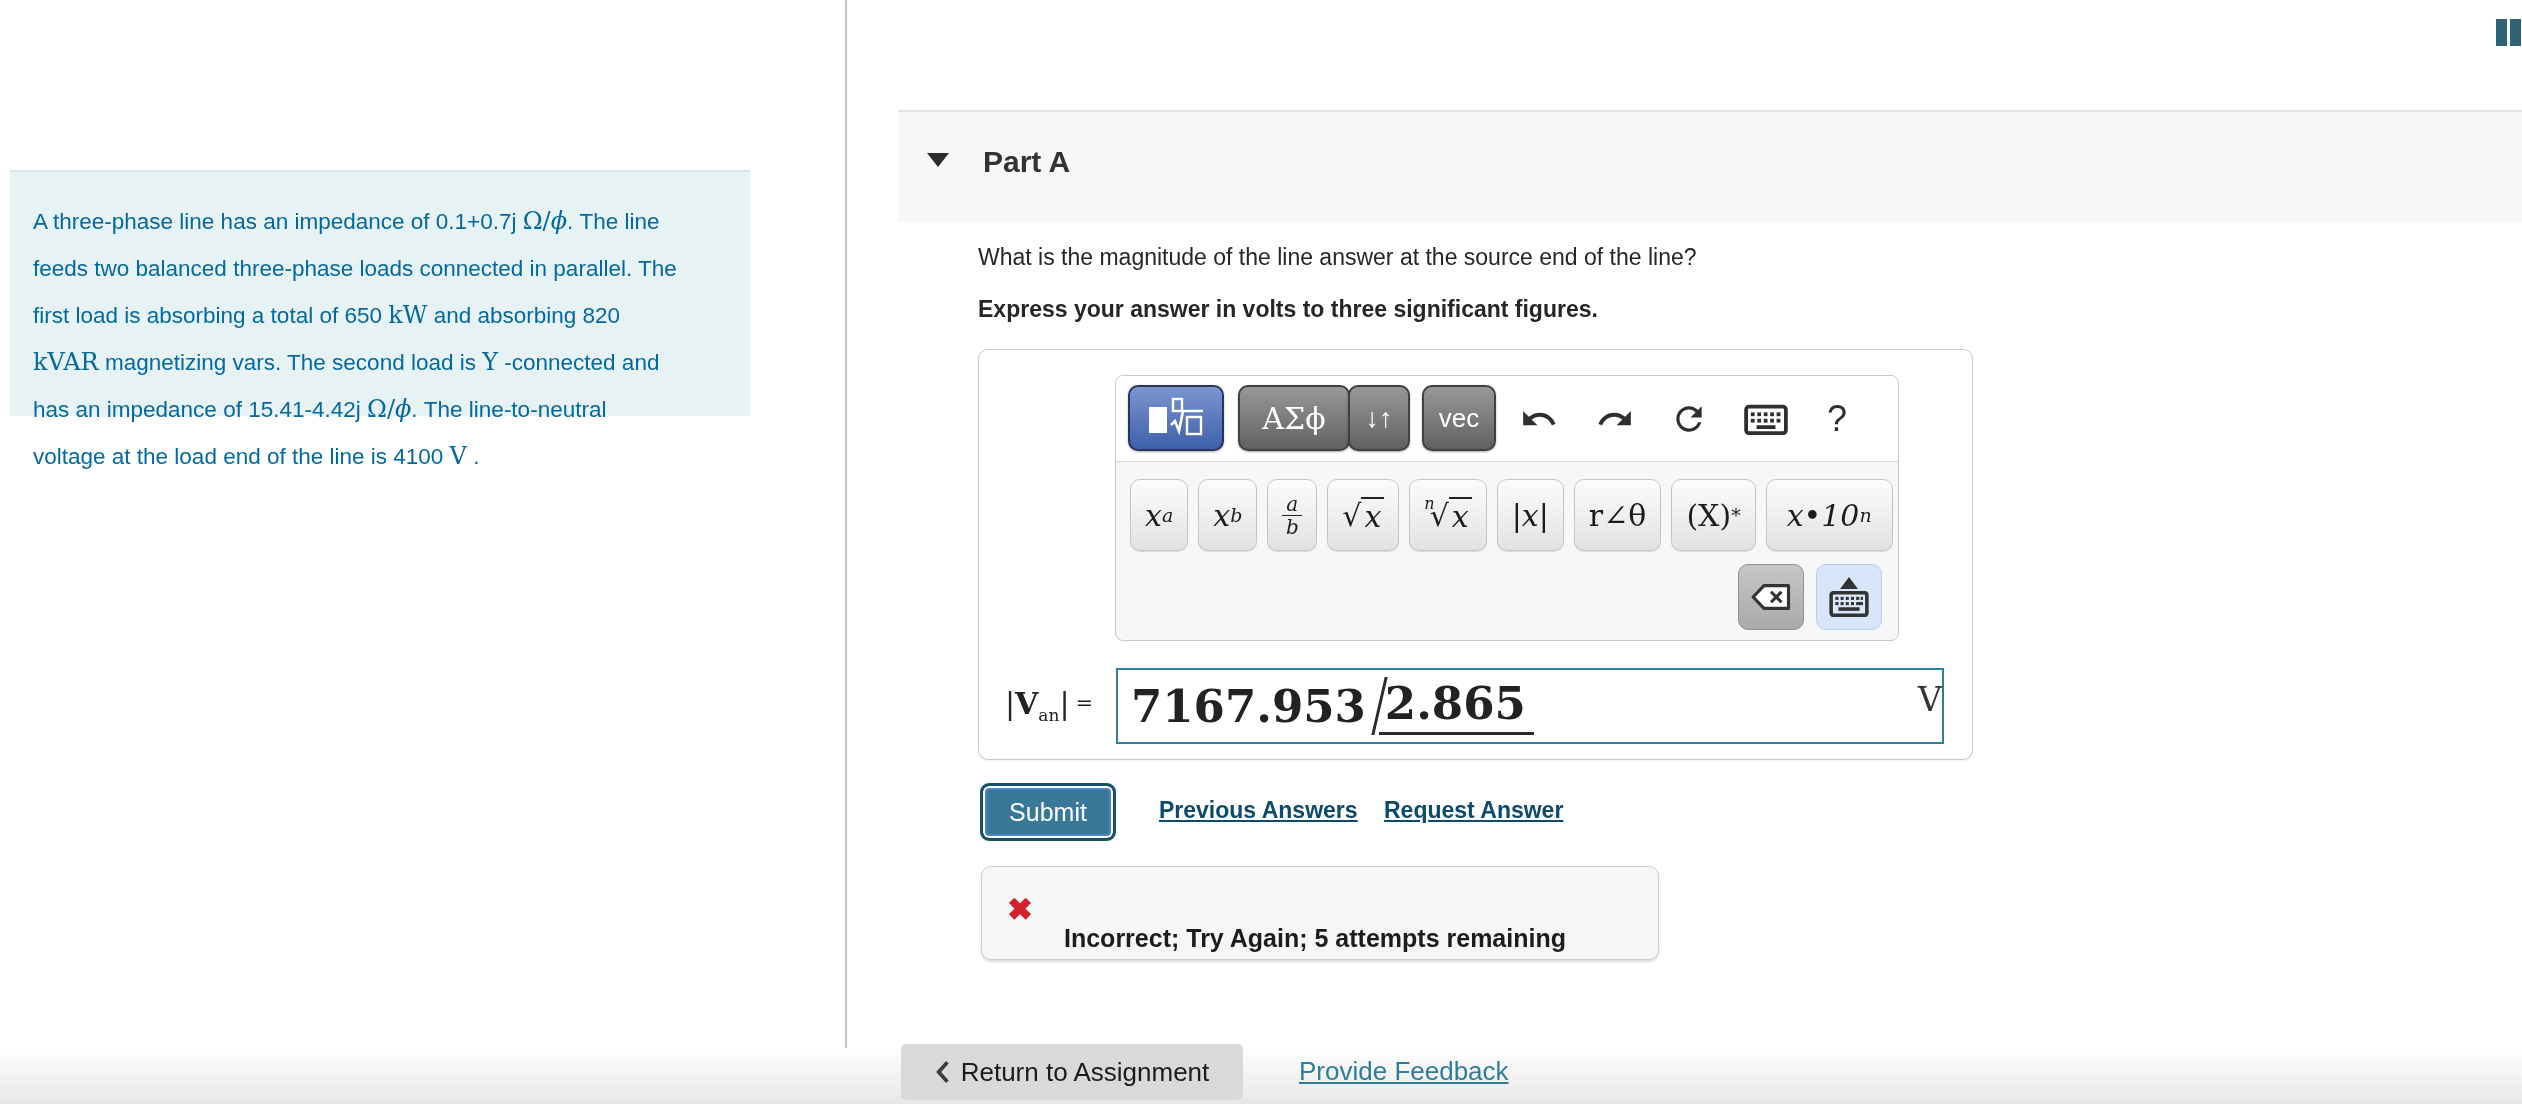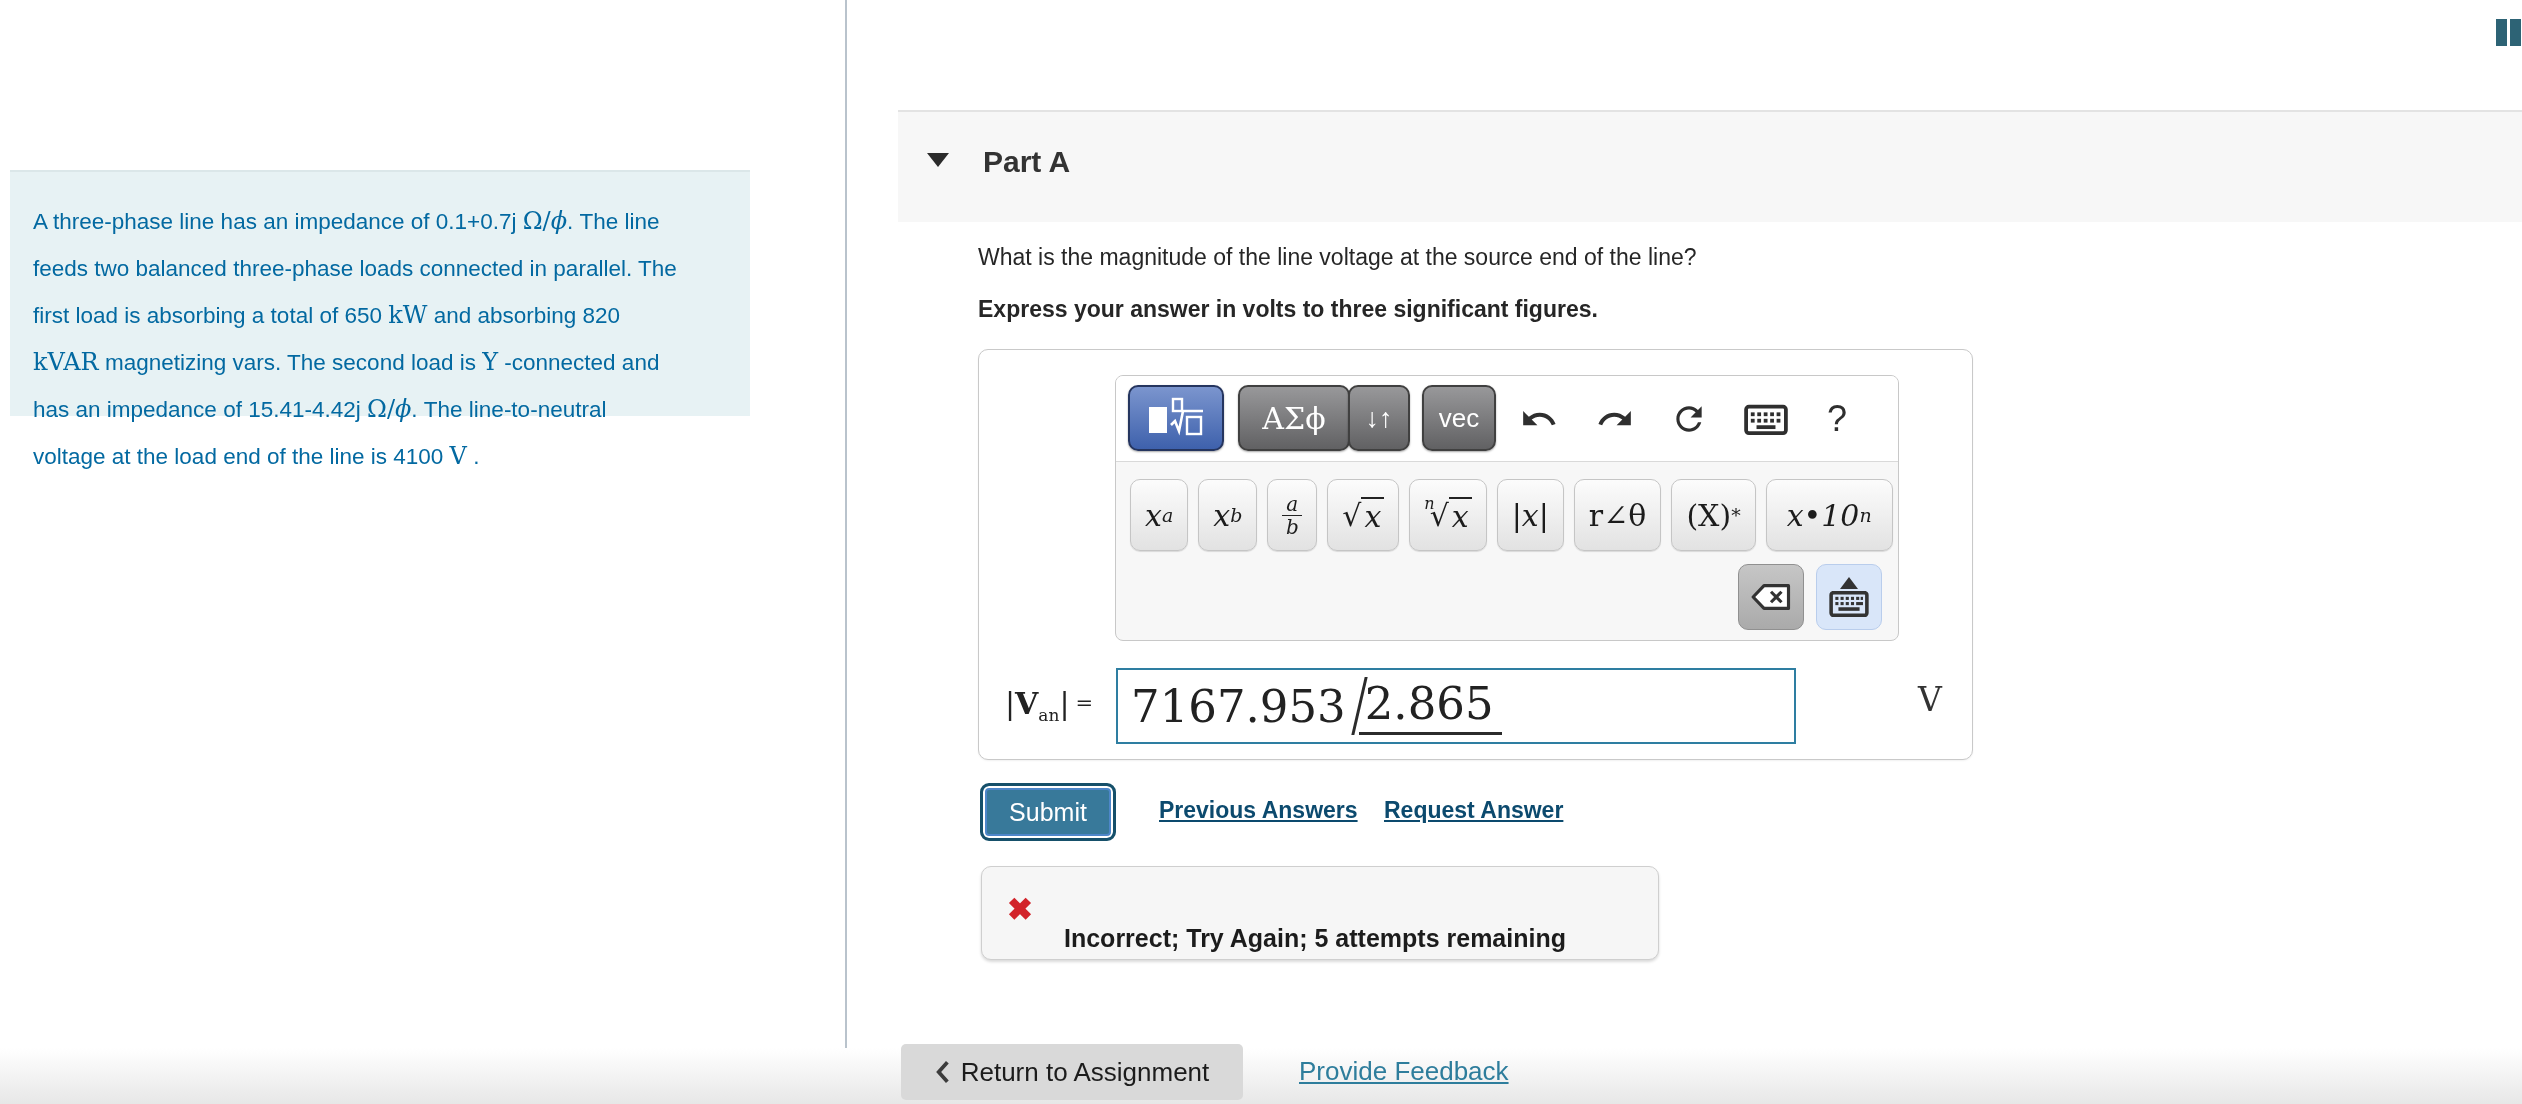--- a/index.html
+++ b/index.html
@@ -76,24 +76,24 @@
   .key-back{left:622px;background:linear-gradient(#c6c6c6,#aaaaaa);border:1px solid #909090;}
   .key-up{left:700px;background:#d9e6f9;border:1px solid #b9cdec;flex-direction:column;gap:2px;}
   
   .answer-label{
     position:absolute;left:18px;top:336px;width:104px;text-align:center;
     font-family:"DejaVu Serif",serif;font-size:30px;color:#222;white-space:nowrap;
   }
   .answer-label sub{font-size:17px;}
   .answer-label .eq{font-size:21px;margin-left:6px;position:relative;top:-4px;}
   .answer-input{
-    position:absolute;left:137px;top:318px;width:680px;height:76px;
+    position:absolute;left:137px;top:318px;width:828px;height:76px;
     border:2px solid #2e7ea1;background:#fff;box-sizing:border-box;
     display:flex;align-items:center;padding-left:13px;
-    font-family:"DejaVu Serif",serif;font-size:45px;color:#222;cursor:text;
+    font-family:"DejaVu Serif",serif;font-size:45px;color:#222;cursor:text;font-weight:bold;
   }
   .polar-slash{display:inline-block;width:3px;height:58px;background:#2b2b2b;
     transform:skewX(-13deg);margin-left:12px;vertical-align:-10px;}
   .polar-theta{border-bottom:3px solid #2b2b2b;padding:0 8px 2px 6px;margin-left:-2px;}
   .answer-unit{position:absolute;left:939px;top:330px;font-family:"DejaVu Serif",serif;font-size:33px;color:#333;}
   
   .submit-btn{
     position:absolute;left:980px;top:783px;width:136px;height:58px;
     background:#38799a;border:3px solid #16506a;border-radius:9px;
     box-shadow:inset 0 0 0 2px #ffffff, inset 0 0 0 4px #4d86c8;
@@ -135,21 +135,21 @@
 <div class="book-icon">
     <div></div>
     <div></div>
   </div>
 
 <div class="part-header">
   <span class="caret"></span>
   <span class="part-title">Part A</span>
 </div>
 
-<div class="question">What is the magnitude of the line voltage at the source end of the line?</div>
+<div class="question">What is the magnitude of the line answer at the source end of the line?</div>
 <div class="instruction">Express your answer in volts to three significant figures.</div>
 
 <div class="editor-outer">
   <div class="toolbar">
     <div class="tb-row1">
       <div class="tb-btn tb-blue">
         <svg width="62" height="46" viewBox="0 0 62 46">
           <rect x="4" y="12" width="18" height="26" fill="#ffffff"></rect>
           <rect x="28" y="4" width="9" height="12" fill="none" stroke="#ffffff" stroke-width="2.4"></rect>
           <path d="M26 30 l4 -4 4 10 4 -20 h20" fill="none" stroke="#ffffff" stroke-width="2.6"></path>

